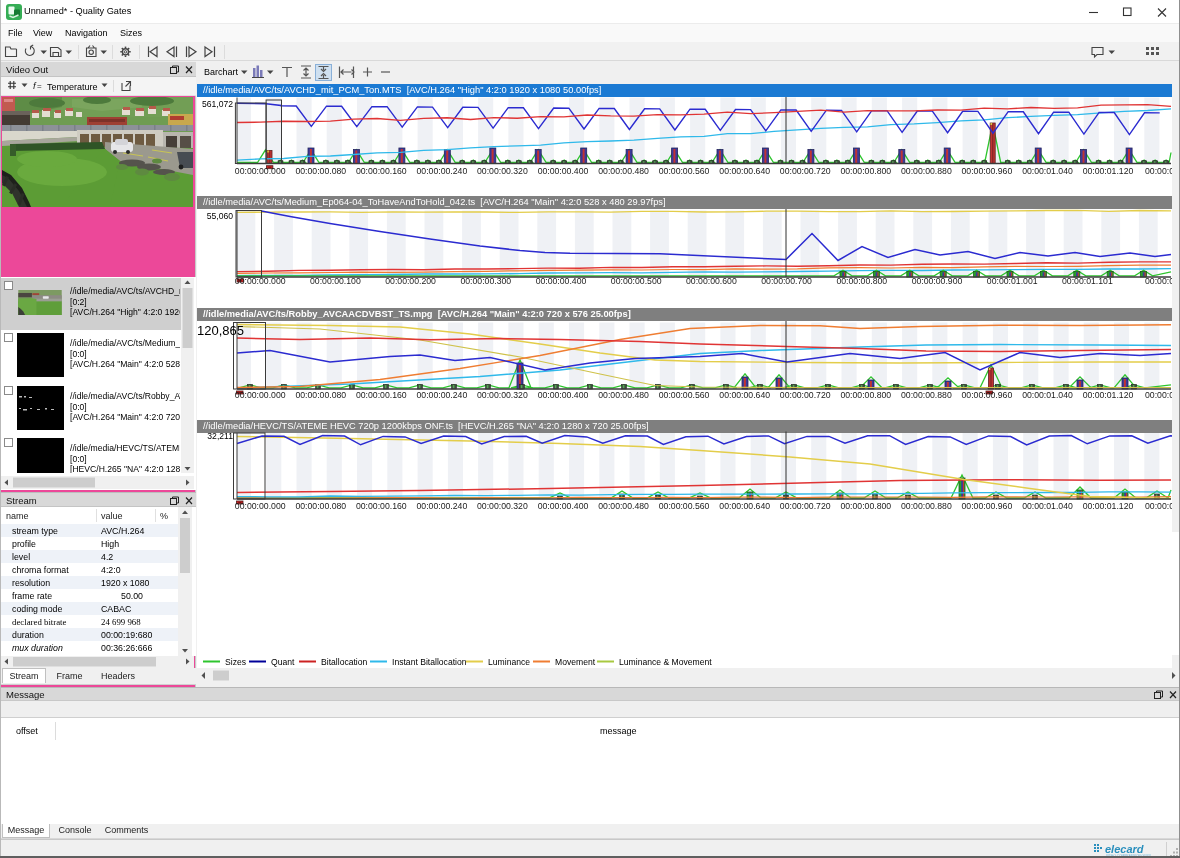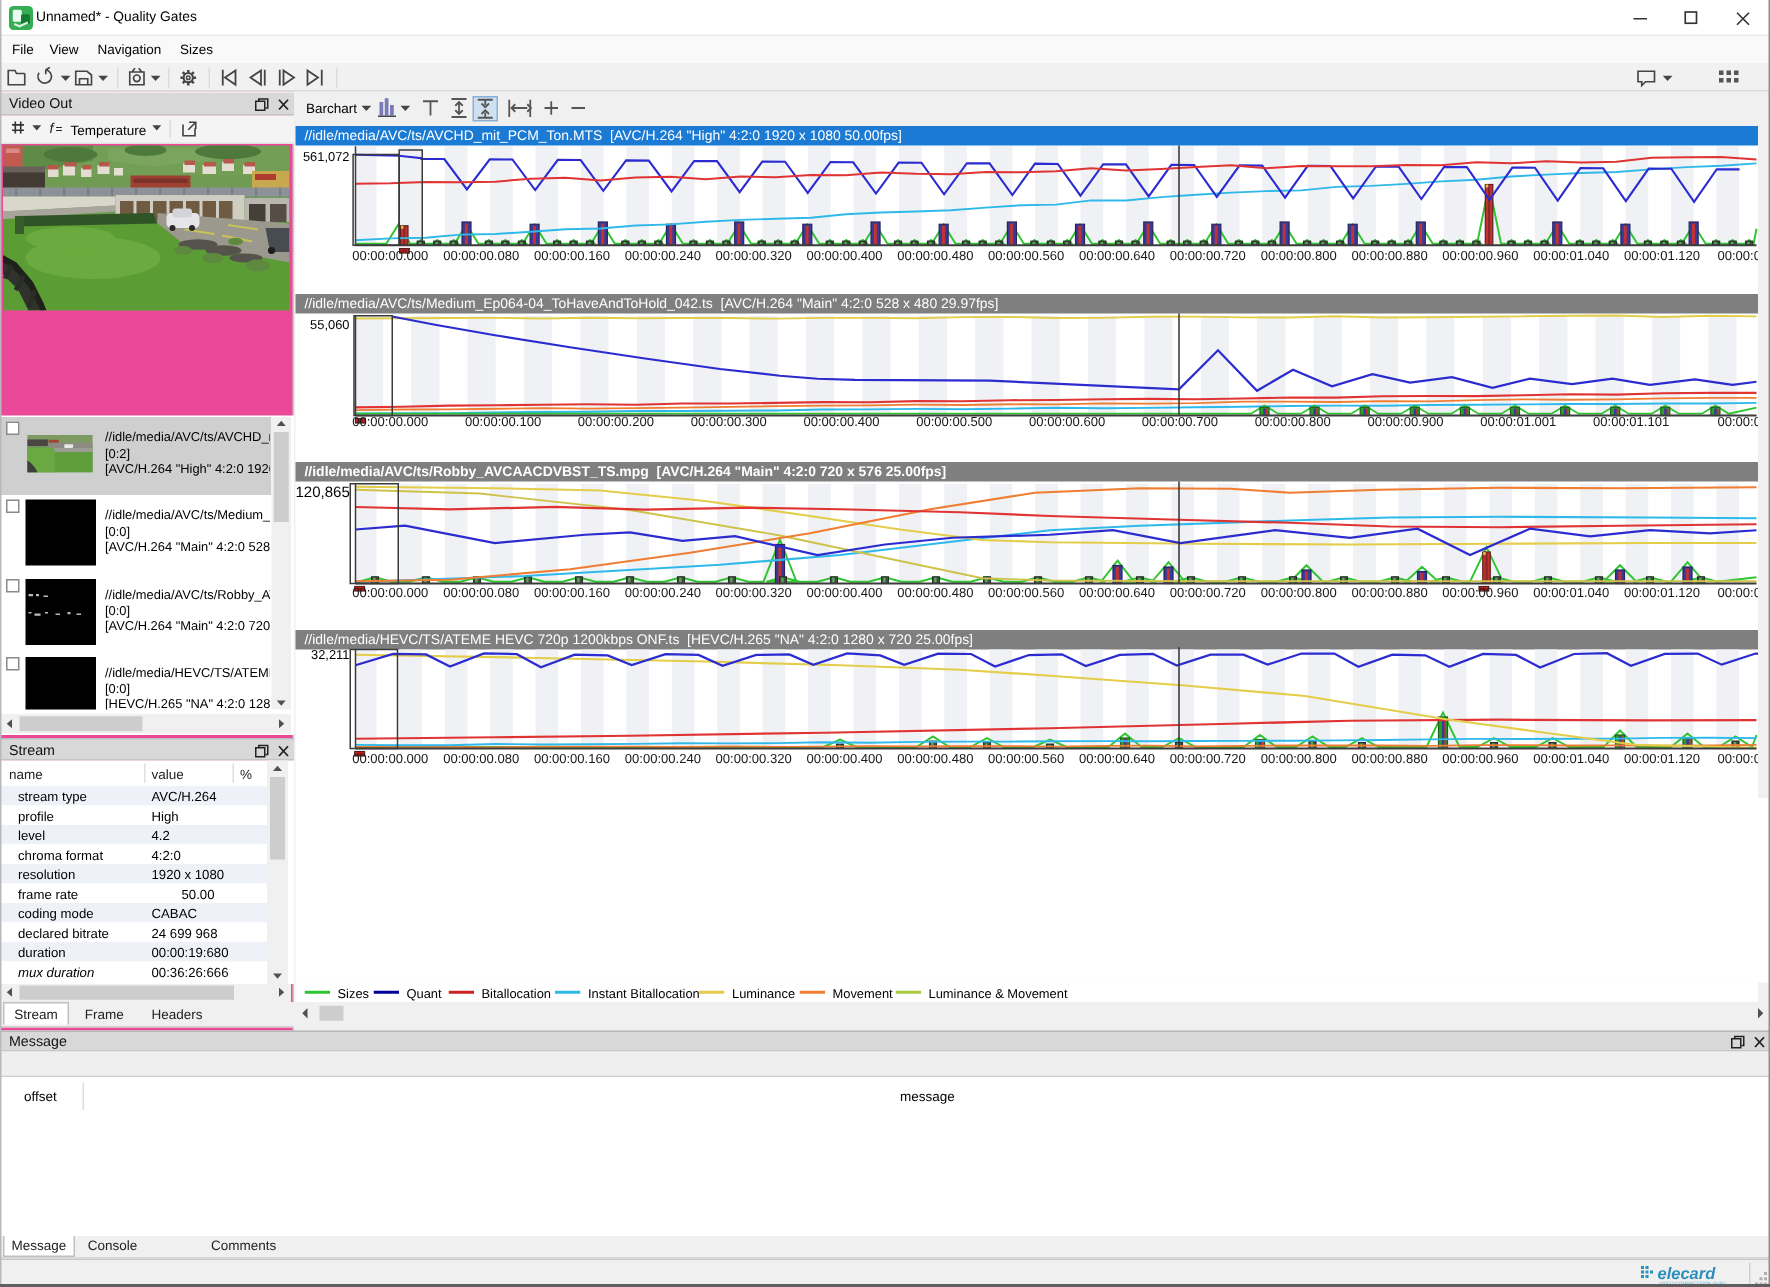--- a/index.html
+++ b/index.html
@@ -319,21 +319,21 @@
         <span class="abs" style="left:101px;top:1.5px;font-size:8.8px;">1920 x 1080</span>
       </div>
       <div class="abs" style="left:0;top:82px;width:178px;height:13px;background:#fff;">
         <span class="abs" style="left:12px;top:1.5px;font-size:8.8px;">frame rate</span>
         <span class="abs" style="left:101px;top:1.5px;font-size:8.8px;padding-left:20px;">50.00</span>
       </div>
       <div class="abs" style="left:0;top:95px;width:178px;height:13px;background:#eef2f8;">
         <span class="abs" style="left:12px;top:1.5px;font-size:8.8px;">coding mode</span>
         <span class="abs" style="left:101px;top:1.5px;font-size:8.8px;">CABAC</span>
       </div>
-      <div class="abs" style="left:0;top:108px;width:178px;height:13px;background:#fff;">
+      <div class="abs" style="left:0;top:108px;width:178px;height:13px;background:#fff;font-family:Liberation Serif, serif;">
         <span class="abs" style="left:12px;top:1.5px;font-size:8.8px;">declared bitrate</span>
         <span class="abs" style="left:101px;top:1.5px;font-size:8.8px;">24 699 968</span>
       </div>
       <div class="abs" style="left:0;top:121px;width:178px;height:13px;background:#eef2f8;">
         <span class="abs" style="left:12px;top:1.5px;font-size:8.8px;">duration</span>
         <span class="abs" style="left:101px;top:1.5px;font-size:8.8px;">00:00:19:680</span>
       </div>
       <div class="abs" style="left:0;top:134px;width:178px;height:13px;background:#fff;">
         <span class="abs" style="left:12px;top:1.5px;font-size:8.8px;font-style:italic;">mux duration</span>
         <span class="abs" style="left:101px;top:1.5px;font-size:8.8px;">00:36:26:666</span>
@@ -830,21 +830,21 @@
     <text x="487.1" y="90.0" text-anchor="middle" font-size="8.7" fill="#1a1a1a">00:00:00.560</text>
     <text x="547.7" y="90.0" text-anchor="middle" font-size="8.7" fill="#1a1a1a">00:00:00.640</text>
     <text x="608.2" y="90.0" text-anchor="middle" font-size="8.7" fill="#1a1a1a">00:00:00.720</text>
     <text x="668.8" y="90.0" text-anchor="middle" font-size="8.7" fill="#1a1a1a">00:00:00.800</text>
     <text x="729.4" y="90.0" text-anchor="middle" font-size="8.7" fill="#1a1a1a">00:00:00.880</text>
     <text x="789.9" y="90.0" text-anchor="middle" font-size="8.7" fill="#1a1a1a">00:00:00.960</text>
     <text x="850.5" y="90.0" text-anchor="middle" font-size="8.7" fill="#1a1a1a">00:00:01.040</text>
     <text x="911.0" y="90.0" text-anchor="middle" font-size="8.7" fill="#1a1a1a">00:00:01.120</text>
     <text x="948.0" y="90.0" text-anchor="start" font-size="8.7" fill="#1a1a1a">00:00:0</text>
   </svg>
-<span class="abs" style="left:197px;top:323px;width:36px;font-size:10px;display:inline-block;">120,865</span>
+<span class="abs" style="left:197px;top:323px;width:36px;font-size:13px;display:inline-block;">120,865</span>
 <div class="abs" style="left:197px;top:420px;width:983px;height:13px;background:#7f7f7f;">
     <span class="abs" style="left:6px;top:1px;font-size:9.3px;color:#fff;white-space:nowrap;">//idle/media/HEVC/TS/ATEME HEVC 720p 1200kbps ONF.ts&nbsp;&nbsp;[HEVC/H.265 "NA" 4:2:0 1280 x 720 25.00fps]</span>
   </div>
 <div class="abs" style="left:197px;top:420px;width:983px;height:112px;background:#fff;z-index:-1;"></div>
 <svg class="abs" style="left:197px;top:420px" width="983" height="112" viewBox="0 0 983 112">
     <rect x="40.0" y="13.0" width="14.0" height="66.0" fill="#eff1f5"></rect>
     <rect x="69.2" y="13.0" width="15.1" height="66.0" fill="#eff1f5"></rect>
     <rect x="99.5" y="13.0" width="15.1" height="66.0" fill="#eff1f5"></rect>
     <rect x="129.7" y="13.0" width="15.1" height="66.0" fill="#eff1f5"></rect>
     <rect x="160.0" y="13.0" width="15.1" height="66.0" fill="#eff1f5"></rect>
@@ -990,21 +990,21 @@
 <div class="abs" style="left:0;top:717px;width:1180px;height:107px;background:#fff;border-top:1px solid #cfcfcf;">
  <div class="abs" style="left:0;top:2px;width:1036px;height:20px;">
   <span class="abs" style="left:16px;top:6px;">offset</span>
   <span class="abs" style="left:600px;top:6px;">message</span>
   <div class="abs" style="left:55px;top:2px;width:1px;height:18px;background:#dcdcdc;"></div>
  </div>
 </div>
 <div class="abs" style="left:0;top:824px;width:1180px;height:15px;background:#f0f0f0;border-bottom:1px solid #d8d8d8;">
  <div class="tab" style="left:2px;top:0;width:48px;height:14px;background:#fff;border:1px solid #c0c0c0;border-top:none;line-height:13px;">Message</div>
  <div class="tab" style="left:52px;top:0;width:46px;height:13px;line-height:12px;">Console</div>
- <div class="tab" style="left:99px;top:0;width:55px;height:13px;line-height:12px;margin-left:36px;">Comments</div>
+ <div class="tab" style="left:99px;top:0;width:55px;height:13px;line-height:12px;">Comments</div>
 </div>
 
 <div class="abs" style="left:0;top:839px;width:1180px;height:19px;background:#f0f0f0;border-top:1px solid #c8c8c8;">
  <svg class="abs" style="left:1094px;top:2px" width="70" height="15" viewBox="0 0 70 15">
   <g fill="#2a8fbd">
    <rect x="0" y="2" width="2" height="2"></rect>
         <rect x="3" y="2" width="2" height="2"></rect>
    <rect x="0" y="5" width="2" height="2"></rect>
         <rect x="3" y="5" width="2" height="2"></rect>
         <rect x="6" y="5" width="2" height="2"></rect>

